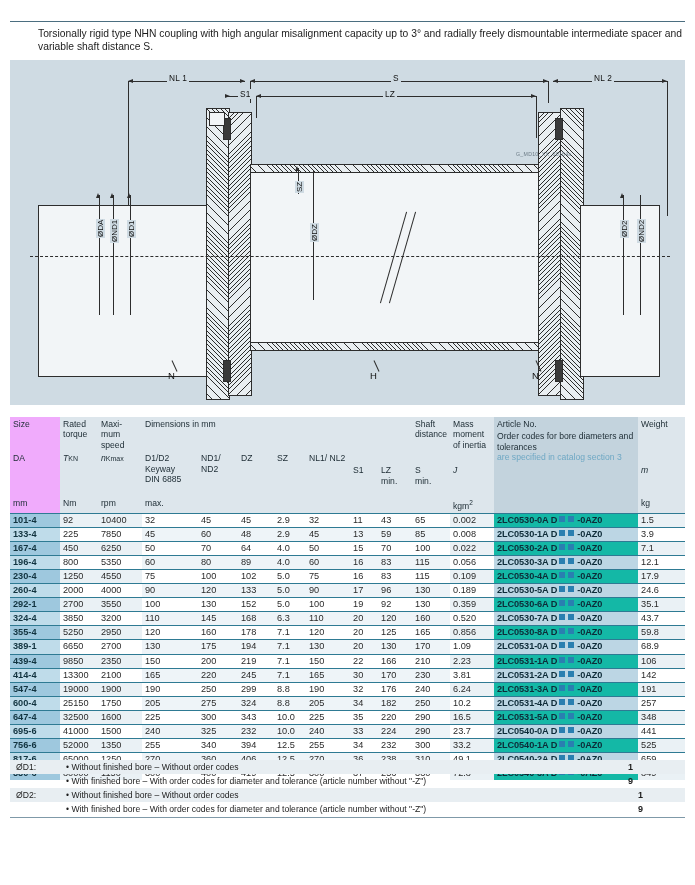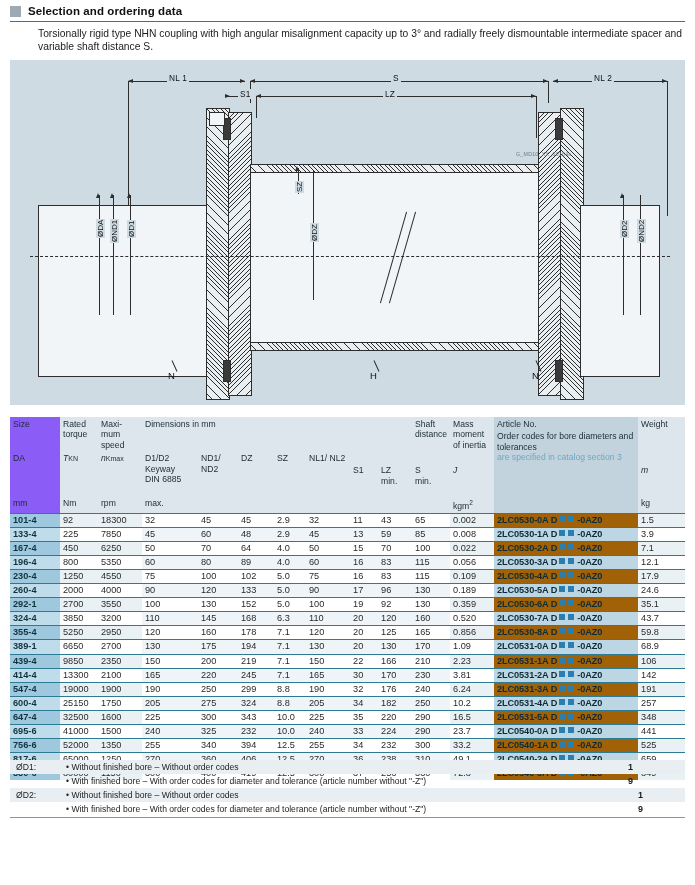--- a/index.html
+++ b/index.html
@@ -43,30 +43,30 @@
   
   .tbl{position:absolute;left:10px;top:417px;width:675px;}
   table{border-collapse:collapse;width:675px;table-layout:fixed;font-size:9px;}
   td,th{padding:0;margin:0;vertical-align:top;}
   .hrow td{background:#dde6ec;font-size:8.6px;color:#1c2b33;line-height:10.4px;padding:2px 3px 1px 3px;font-weight:normal;text-align:left;}
   .hrow.r1 td{height:30px;}
   .hrow.r2 td{height:30px;background:#dde6ec;}
   .hrow.r3 td{height:11px;background:#dde6ec;}
   .hdr-art{background:#c3d3dd !important;}
   .lnk{color:#6fa8c4;}
-  .hrow td.sizecol{background:#8b5cf6;}
+  .hrow td.sizecol{background:#f0abfc;}
 
   tr.d td{height:13.1px;font-size:9.2px;color:#2a2a2a;padding:0 3px;line-height:13.1px;
      border-top:1.1px solid #2e7a93;background:#eaf1f5;}
   tr.d.alt td{background:#ffffff;}
   tr.d td.sizecol{background:#9ec8de;font-weight:bold;color:#11333f;}
   tr.d.alt td.sizecol{background:#bfdcea;}
   tr.d td.dimcol{background:#ffffff;}
   tr.d.alt td.dimcol{background:#eef4f8;}
-  tr.d td.artcol{background:#a16207;font-weight:bold;color:#0d2b38;white-space:nowrap;letter-spacing:-.1px;}
+  tr.d td.artcol{background:#14b8a6;font-weight:bold;color:#0d2b38;white-space:nowrap;letter-spacing:-.1px;}
   tr.d.alt td.artcol{background:#bcd6e4;}
   tr.d td.num{text-align:left;}
   .sq{display:inline-block;width:6px;height:6px;background:#2a7fb0;vertical-align:1px;margin:0 1.5px;}
   .artwrap{display:inline-block;}
 
   
   .fnote{position:absolute;left:10px;top:760px;width:675px;font-size:8.6px;color:#1c1c1c;}
   .fnrow{position:relative;height:14px;line-height:14px;}
   .fnrow.band{background:#e8eef2;}
   .fnlabel{position:absolute;left:6px;top:0;width:46px;}
@@ -78,24 +78,20 @@
   .bn{position:absolute;font-size:10px;line-height:13.2px;color:#1c1c1c;}
   .bnL{left:22px;top:822px;width:310px;}
   .bnR{left:350px;top:822px;width:330px;}
   .bn p{margin:0 0 9px 0;}
 </style>
 </head>
 <body>
 
 <div class="page">
 
-  <div class="hdr-bar">
-    <div class="hdr-sq"></div>
-    <div class="hdr-title">Selection and ordering data</div>
-  </div>
   <div class="hdr-rule"></div>
   <div class="intro">Torsionally rigid type NHN coupling with high angular misalignment capacity up to 3° and radially freely dismountable intermediate spacer and variable shaft distance S.</div>
 
   <div class="draw">
 
     <div class="dl hline" style="left:118px;top:21px;width:117px;"></div>
     <div class="arrowL" style="left:118px;top:18.5px;"></div>
     <div class="arrowR" style="left:230px;top:18.5px;"></div>
     <div class="dimtxt" style="left:157px;top:13px;">NL 1</div>
     <div class="dl vline" style="left:118px;top:21px;height:135px;"></div>
@@ -254,21 +250,21 @@
           <td></td>
           <td></td>
           <td>kgm<span style="font-size:6.5px;vertical-align:4px;">2</span></td>
           <td>kg</td>
         </tr>
       </tbody>
       <tbody id="tbody-rows">
           <tr class="d">
             <td class="sizecol">101-4</td>
             <td class="num">92</td>
-            <td class="num">18300</td>
+            <td class="num">10400</td>
             <td class="dimcol num">32</td>
             <td class="dimcol num">45</td>
             <td class="dimcol num">45</td>
             <td class="dimcol num">2.9</td>
             <td class="dimcol num">32</td>
             <td class="dimcol num">11</td>
             <td class="dimcol num">43</td>
             <td class="dimcol num">65</td>
             <td class="num">0.002</td>
             <td class="artcol"><span class="artwrap">2LC0530-0A</span><span class="artwrap" style="margin-left:2px;">D</span><span class="sq"></span><span class="sq"></span><span class="artwrap" style="margin-left:2px;">-0AZ0</span></td>

